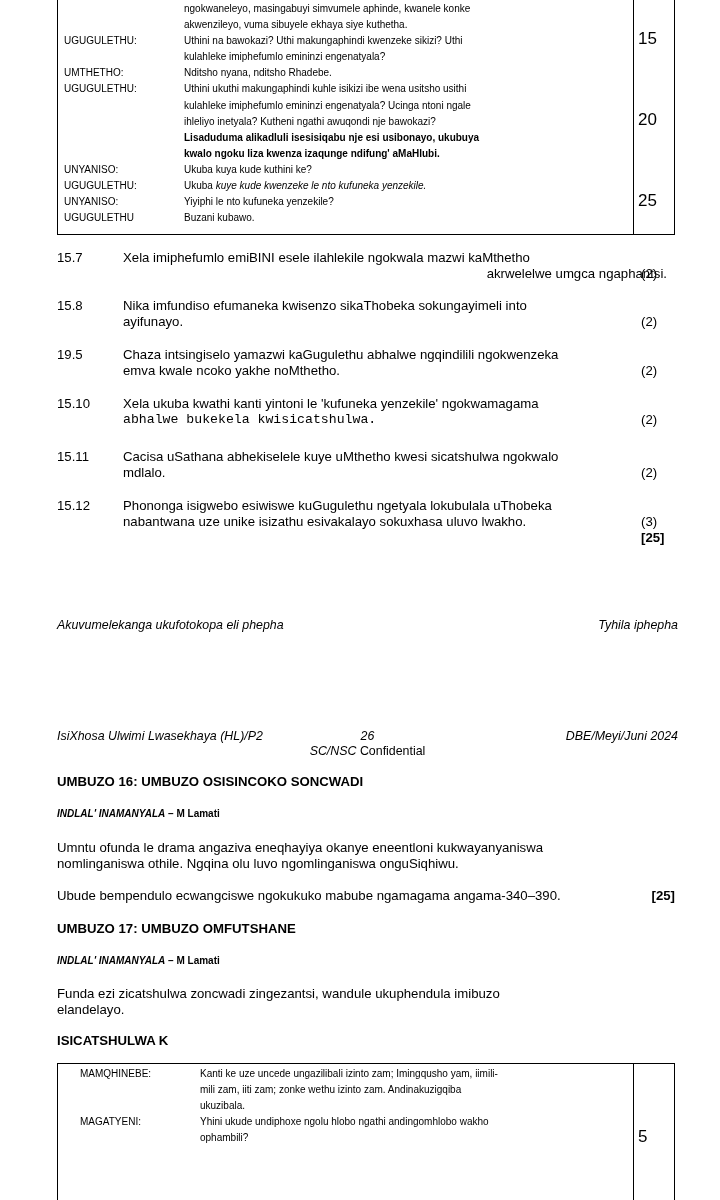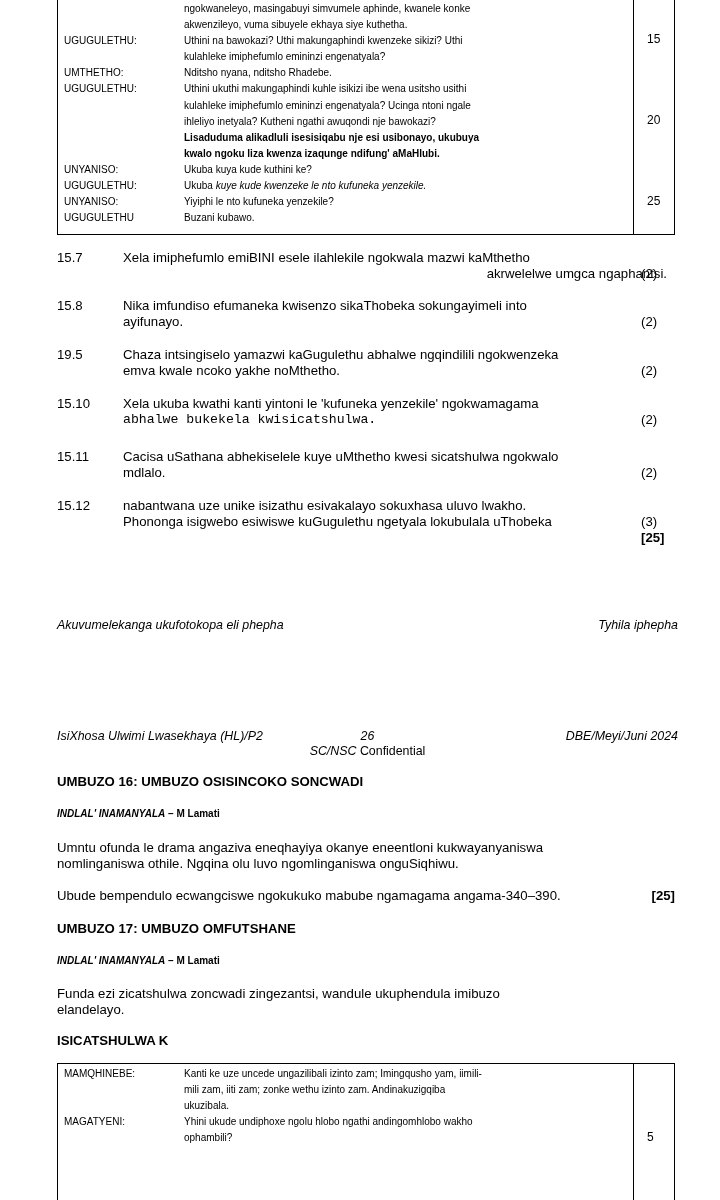--- a/index.html
+++ b/index.html
@@ -42,20 +42,21 @@
     width: 40px;
     flex: 0 0 40px;
     position: relative;
     font-size: 13.2px;
   }
   .extract.clipped-top {
     border-top: none;
   }
   .extract.clipped-bottom {
     border-bottom: none;
+    padding-left: 16px;
   }
 
   .d-row {
     display: flex;
     align-items: flex-start;
     font-size: 10px;
     line-height: 16.1px;
   }
   .d-speaker {
     flex: 0 0 120px;
@@ -65,22 +66,22 @@
   .d-text {
     flex: 1 1 auto;
     text-align: justify;
     text-justify: inter-word;
   }
   .d-text b { font-weight: bold; }
   .d-text i { font-style: italic; }
 
   .linenum {
     position: absolute;
-    left: 13px;
-    font-size: 12px;
+    left: 4px;
+    font-size: 17px;
     line-height: 16.1px;
   }
 
   
   .qblock {
     position: absolute;
     left: 57px;
     right: 45px;
     display: flex;
     font-size: 13.2px;
@@ -298,22 +299,22 @@
         <div class="q-num">15.11</div>
         <div class="q-body">
           <div style="text-align: justify;">Cacisa uSathana abhekiselele kuye uMthetho kwesi sicatshulwa ngokwalo</div>
           <div style="text-align: left;">mdlalo.</div>
         </div>
         <div class="q-marks b2">(2)</div>
       </div>
       <div class="qblock" style="top: 498px;">
         <div class="q-num">15.12</div>
         <div class="q-body">
+          <div style="text-align: justify;">Phononga isigwebo esiwiswe kuGugulethu ngetyala lokubulala uThobeka</div>
           <div style="text-align: left;">nabantwana uze unike isizathu esivakalayo sokuxhasa uluvo lwakho.</div>
-          <div style="text-align: justify;">Phononga isigwebo esiwiswe kuGugulethu ngetyala lokubulala uThobeka</div>
         </div>
         <div class="q-marks b2">(3)</div>
         <div class="q-total" style="top: 32px;">[25]</div>
       </div>
     </div>
 
   <div class="pg-footer" style="top:618px;">
     <span>Akuvumelekanga ukufotokopa eli phepha</span>
     <span>Tyhila iphepha</span>
   </div>

